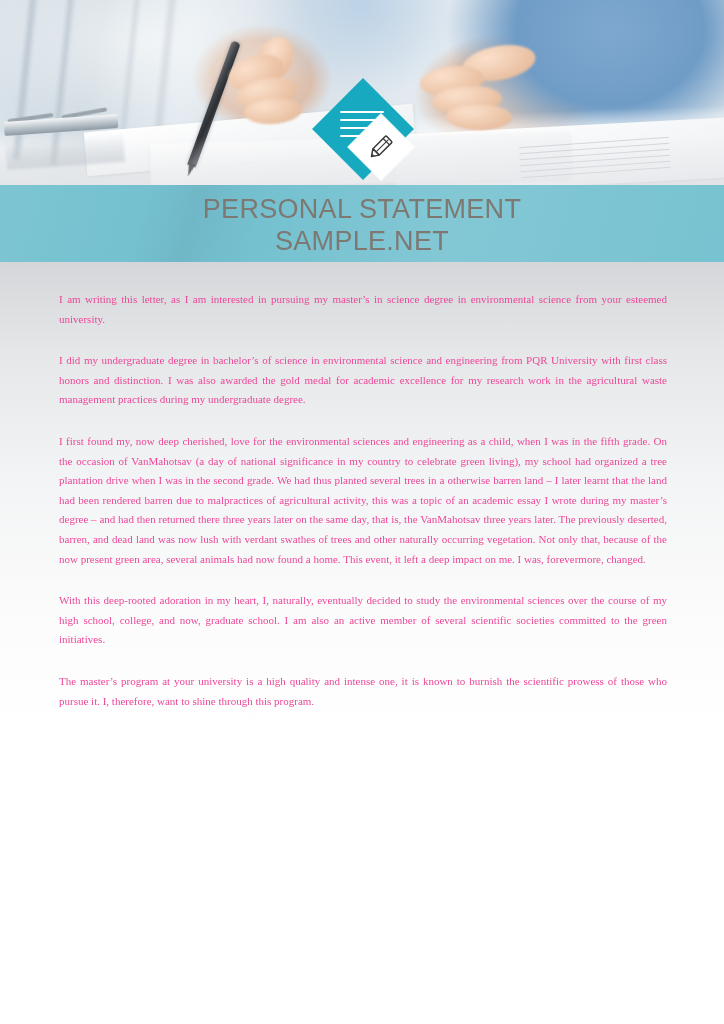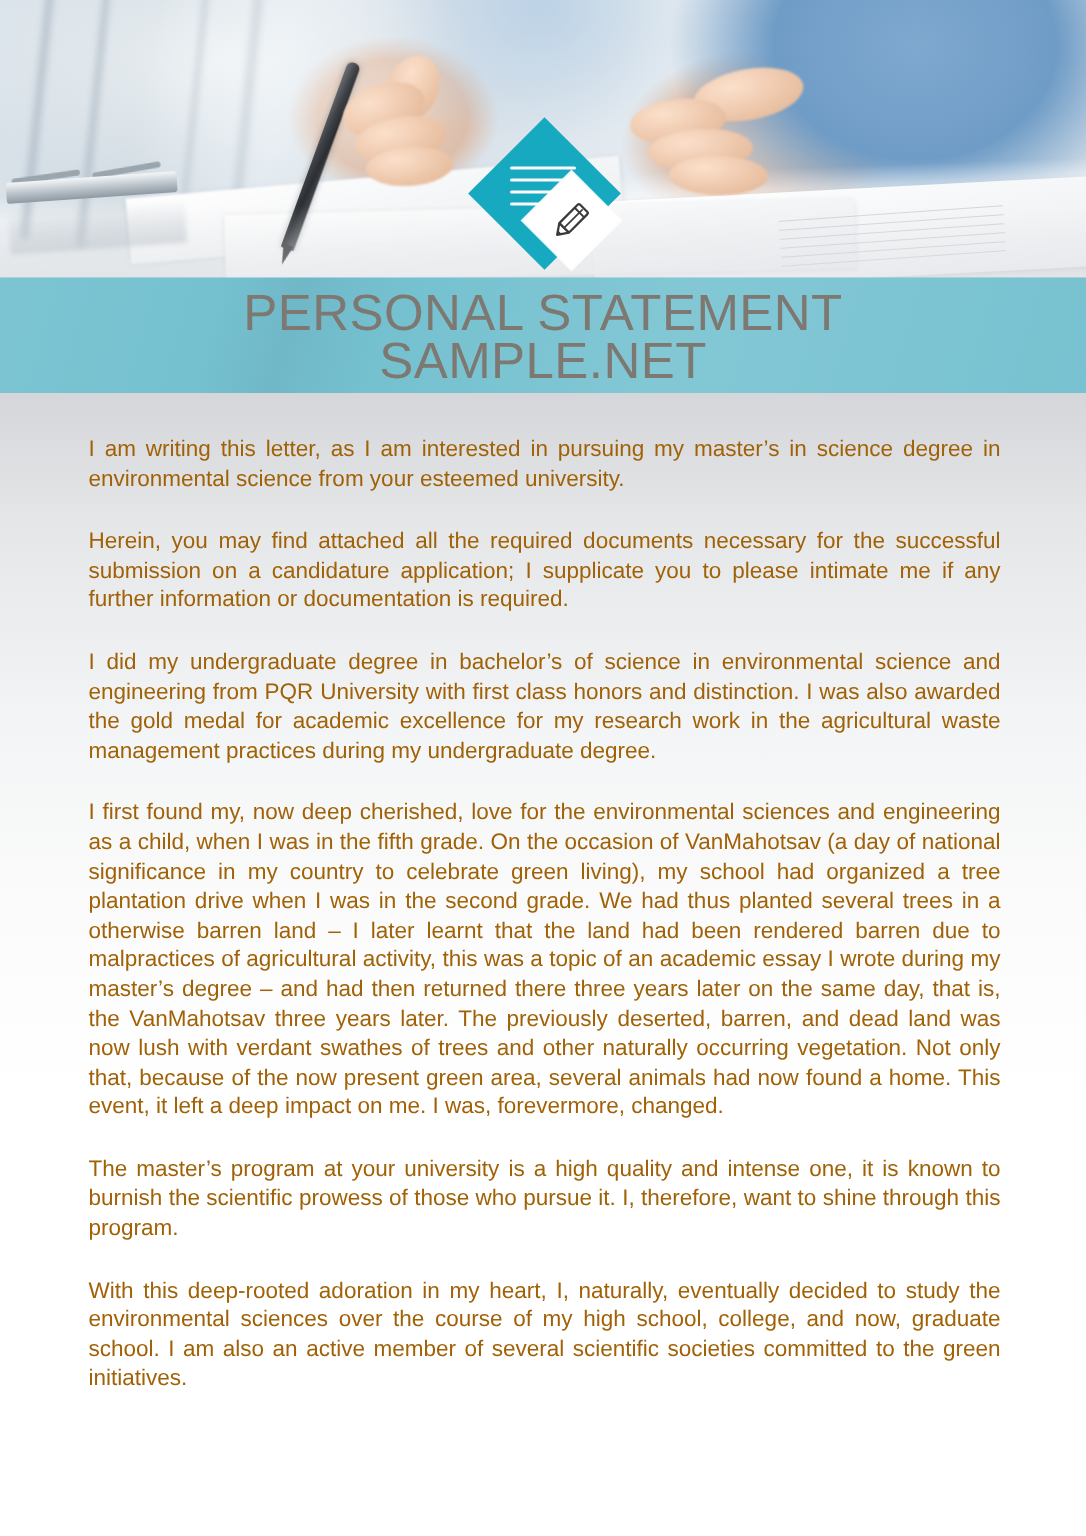--- a/index.html
+++ b/index.html
@@ -217,21 +217,21 @@
       linear-gradient(106deg, rgba(255,255,255,0.06) 0%, rgba(255,255,255,0.0) 20%,
                               rgba(80,120,135,0.13) 27%, rgba(255,255,255,0.0) 36%,
                               rgba(255,255,255,0.10) 62%, rgba(255,255,255,0.02) 100%);
   }
   .banner-title {
     position: relative;
     margin: 0;
     padding-top: 8px;
     text-align: center;
     color: #7d7871;
-    font-size: 34px;
+    font-size: 27px;
     font-weight: 300;
     line-height: 32px;
     letter-spacing: 0.3px;
     font-family: "Liberation Sans", sans-serif;
     white-space: pre-line;
   }
 
   
   .body-bg {
     position: absolute;
@@ -244,26 +244,26 @@
   
   .letter {
     position: absolute;
     top: 290px;
     left: 59px;
     width: 608px;
     z-index: 3;
   }
   .letter p {
     margin: 0 0 22px 0;
-    color: #a16207;
-    font-size: 15px;
+    color: #ec4899;
+    font-size: 11px;
     line-height: 19.6px;
     text-align: justify;
     text-justify: inter-word;
-    font-family: Liberation Sans, sans-serif;
+    font-family: Liberation Serif, serif;
     -webkit-hyphens: none;
     hyphens: none;
   }
   .letter p:last-child { margin-bottom: 0; }
 </style>
 </head>
 <body>
 
 <div class="page">
 
@@ -324,20 +324,19 @@
   <div class="banner">
     <div class="banner-tint"></div>
     <h1 class="banner-title">PERSONAL STATEMENT
 SAMPLE.NET</h1>
   </div>
 
   <div class="body-bg"></div>
 
   <div class="letter">
     <p>I am writing this letter, as I am interested in pursuing my master’s in science degree in environmental science from your esteemed university.</p>
-    <p>Herein, you may find attached all the required documents necessary for the successful submission on a candidature application; I supplicate you to please intimate me if any further information or documentation is required.</p>
     <p>I did my undergraduate degree in bachelor’s of science in environmental science and engineering from PQR University with first class honors and distinction. I was also awarded the gold medal for academic excellence for my research work in the agricultural waste management practices during my undergraduate degree.</p>
     <p>I first found my, now deep cherished, love for the environmental sciences and engineering as a child, when I was in the fifth grade. On the occasion of VanMahotsav (a day of national significance in my country to celebrate green living), my school had organized a tree plantation drive when I was in the second grade. We had thus planted several trees in a otherwise barren land – I later learnt that the land had been rendered barren due to malpractices of agricultural activity, this was a topic of an academic essay I wrote during my master’s degree – and had then returned there three years later on the same day, that is, the VanMahotsav three years later. The previously deserted, barren, and dead land was now lush with verdant swathes of trees and other naturally occurring vegetation. Not only that, because of the now present green area, several animals had now found a home. This event, it left a deep impact on me. I was, forevermore, changed.</p>
+    <p>With this deep-rooted adoration in my heart, I, naturally, eventually decided to study the environmental sciences over the course of my high school, college, and now, graduate school. I am also an active member of several scientific societies committed to the green initiatives.</p>
     <p>The master’s program at your university is a high quality and intense one, it is known to burnish the scientific prowess of those who pursue it. I, therefore, want to shine through this program.</p>
-    <p>With this deep-rooted adoration in my heart, I, naturally, eventually decided to study the environmental sciences over the course of my high school, college, and now, graduate school. I am also an active member of several scientific societies committed to the green initiatives.</p>
   </div>
 
 </div>
 
 </body></html>

